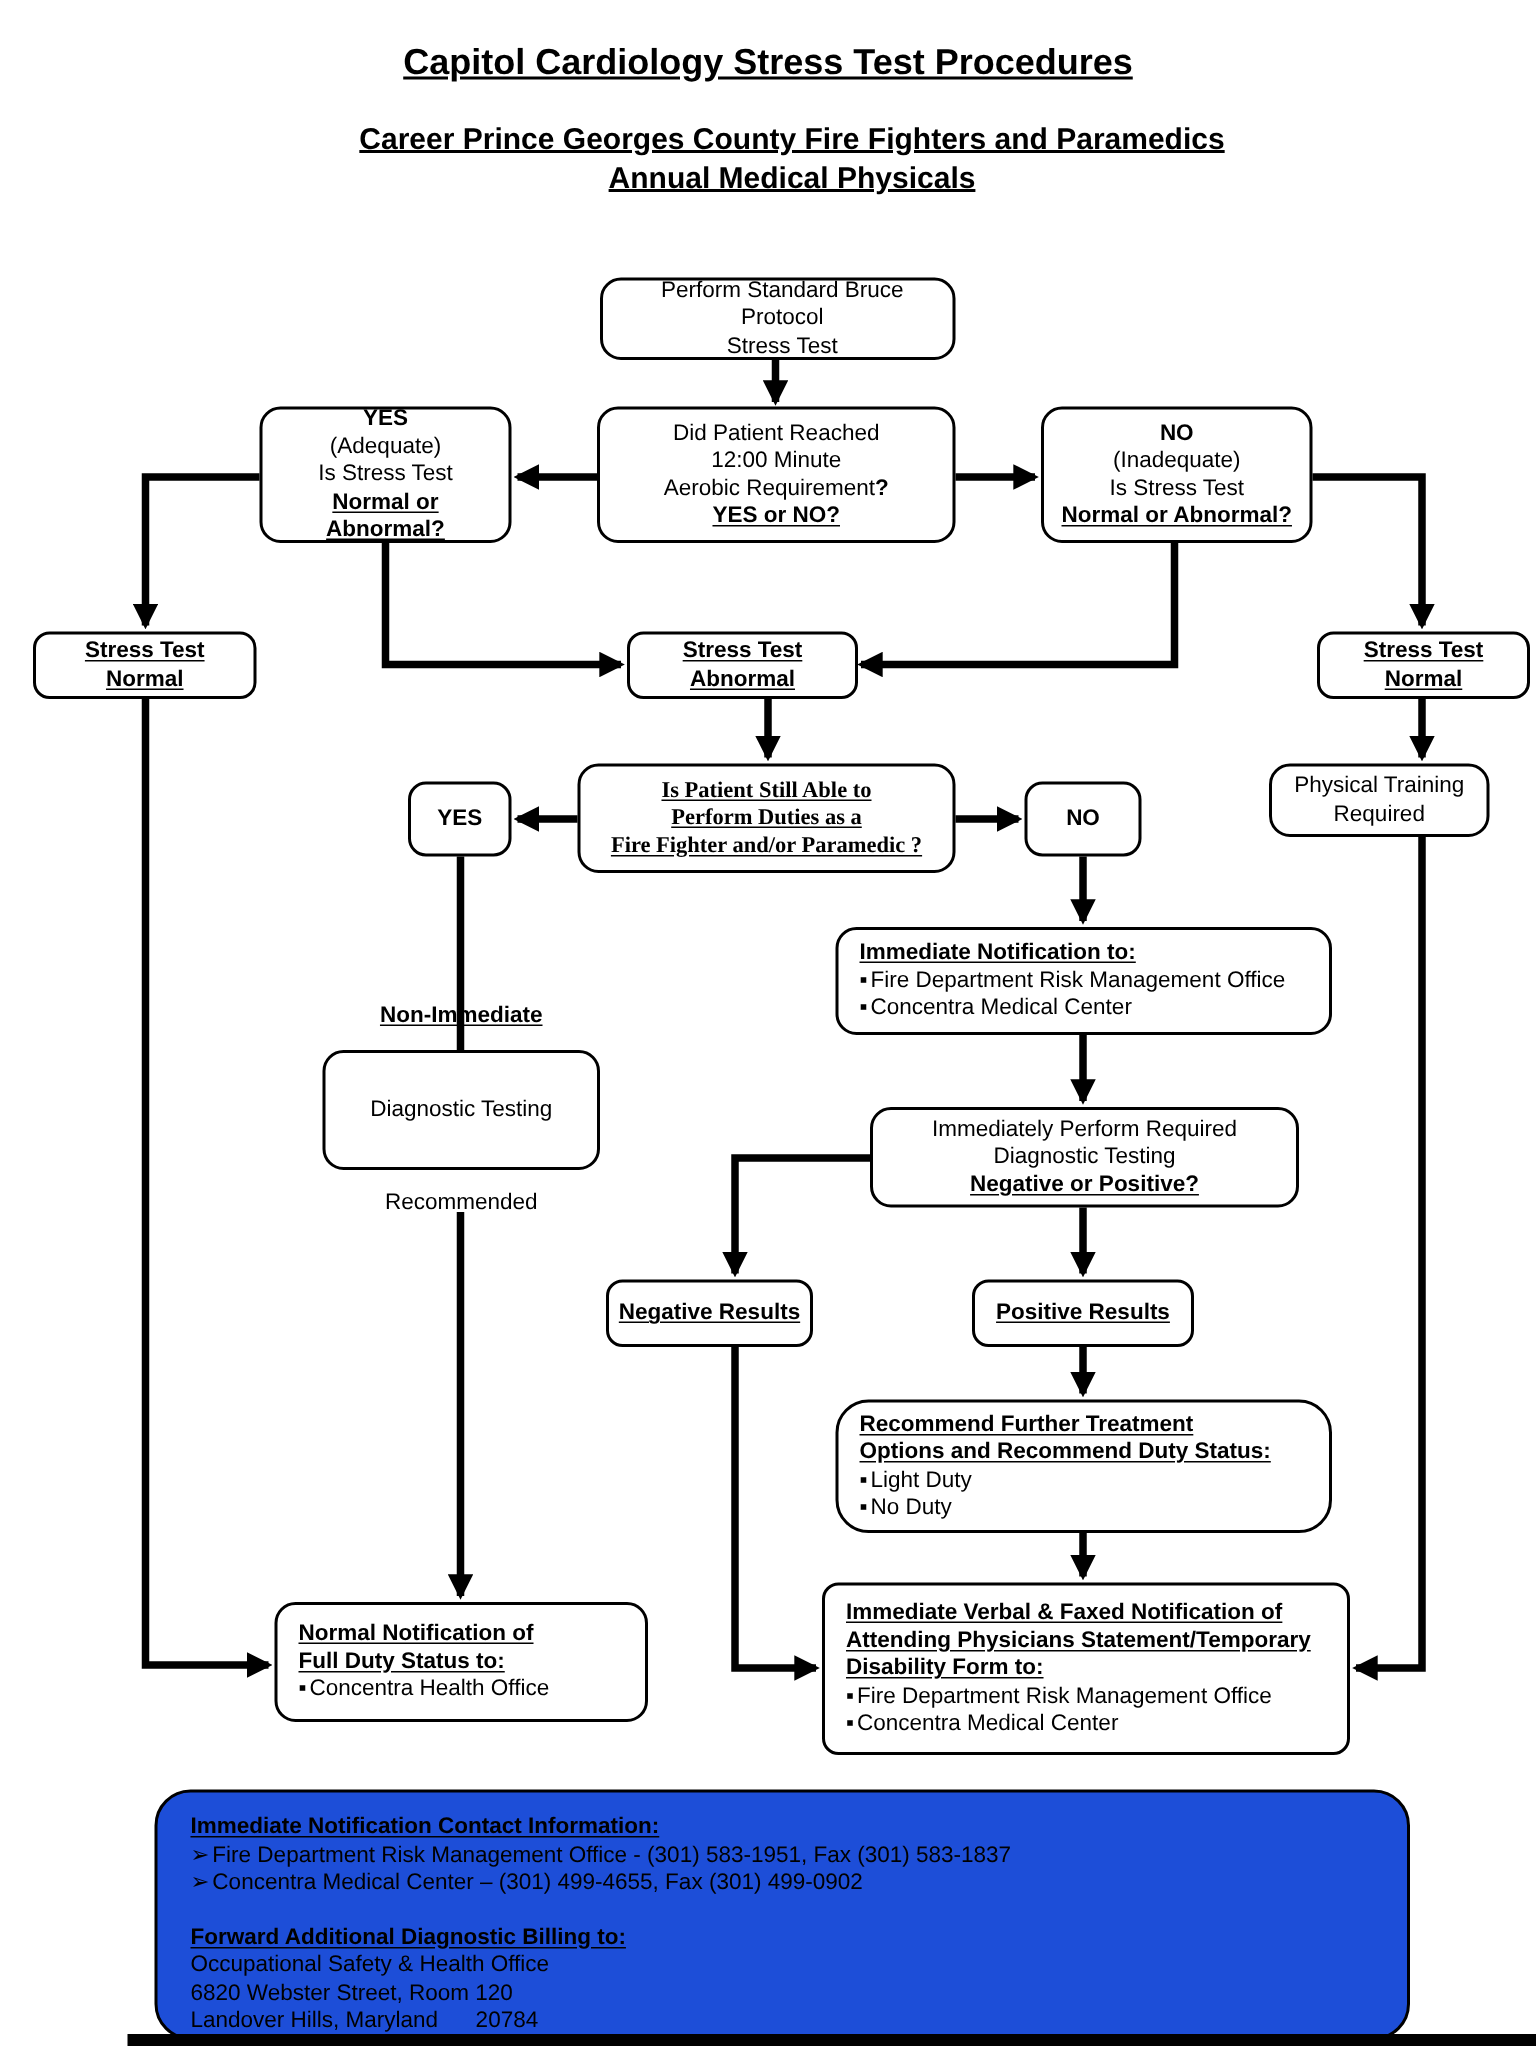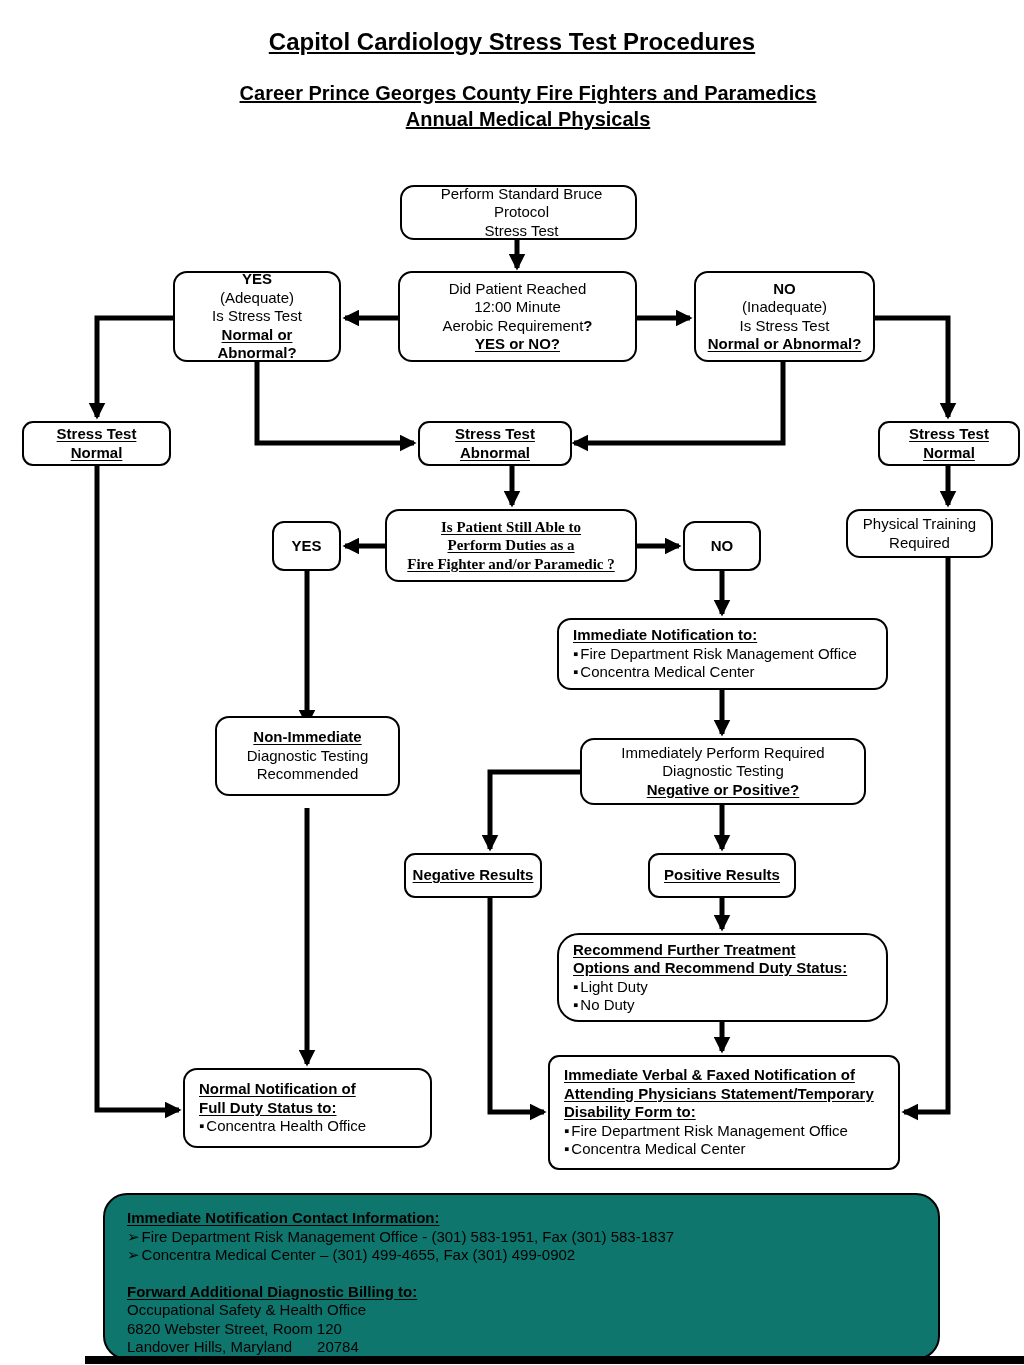--- a/index.html
+++ b/index.html
@@ -54,21 +54,21 @@
   .node.bigr { border-radius: 22px; }
   .b  { font-weight: bold; }
   .bu { font-weight: bold; text-decoration: underline; text-underline-offset: 2px; }
   .bullet-row { white-space: nowrap; }
   .bullet { margin-right: 2px; }
   .contact-box {
     position: absolute;
     box-sizing: border-box;
     border: 2px solid #000000;
     border-radius: 24px;
-    background: #0f766e;
+    background: #1d4ed8;
     font-size: 15px;
     line-height: 18.5px;
     padding: 14px 22px;
     text-align: left;
   }
   .gap { height: 18px; }
   .pre { white-space: pre-wrap; }
   .bottom-bar {
     position: absolute;
     left: 85px; top: 1356px;
@@ -175,21 +175,21 @@
     <div>Physical Training</div>
     <div>Required</div>
   </div>
 
   <div class="node la" style="left:557px; top:618px; width:331px; height:72px;">
     <div class="bu">Immediate Notification to:</div>
     <div class="bullet-row"><span class="bullet">▪</span><span>Fire Department Risk Management Office</span></div>
     <div class="bullet-row"><span class="bullet">▪</span><span>Concentra Medical Center</span></div>
   </div>
 
-  <div class="node" style="left:215px; top:716px; width:185px; height:80px;">
+  <div class="node" style="left:215px; top:700px; width:185px; height:80px;gap:44px;">
     <div class="bu">Non-Immediate</div>
     <div>Diagnostic Testing</div>
     <div>Recommended</div>
   </div>
 
   <div class="node" style="left:580px; top:738px; width:286px; height:67px;">
     <div>Immediately Perform Required</div>
     <div>Diagnostic Testing</div>
     <div class="bu">Negative or Positive?</div>
   </div>

